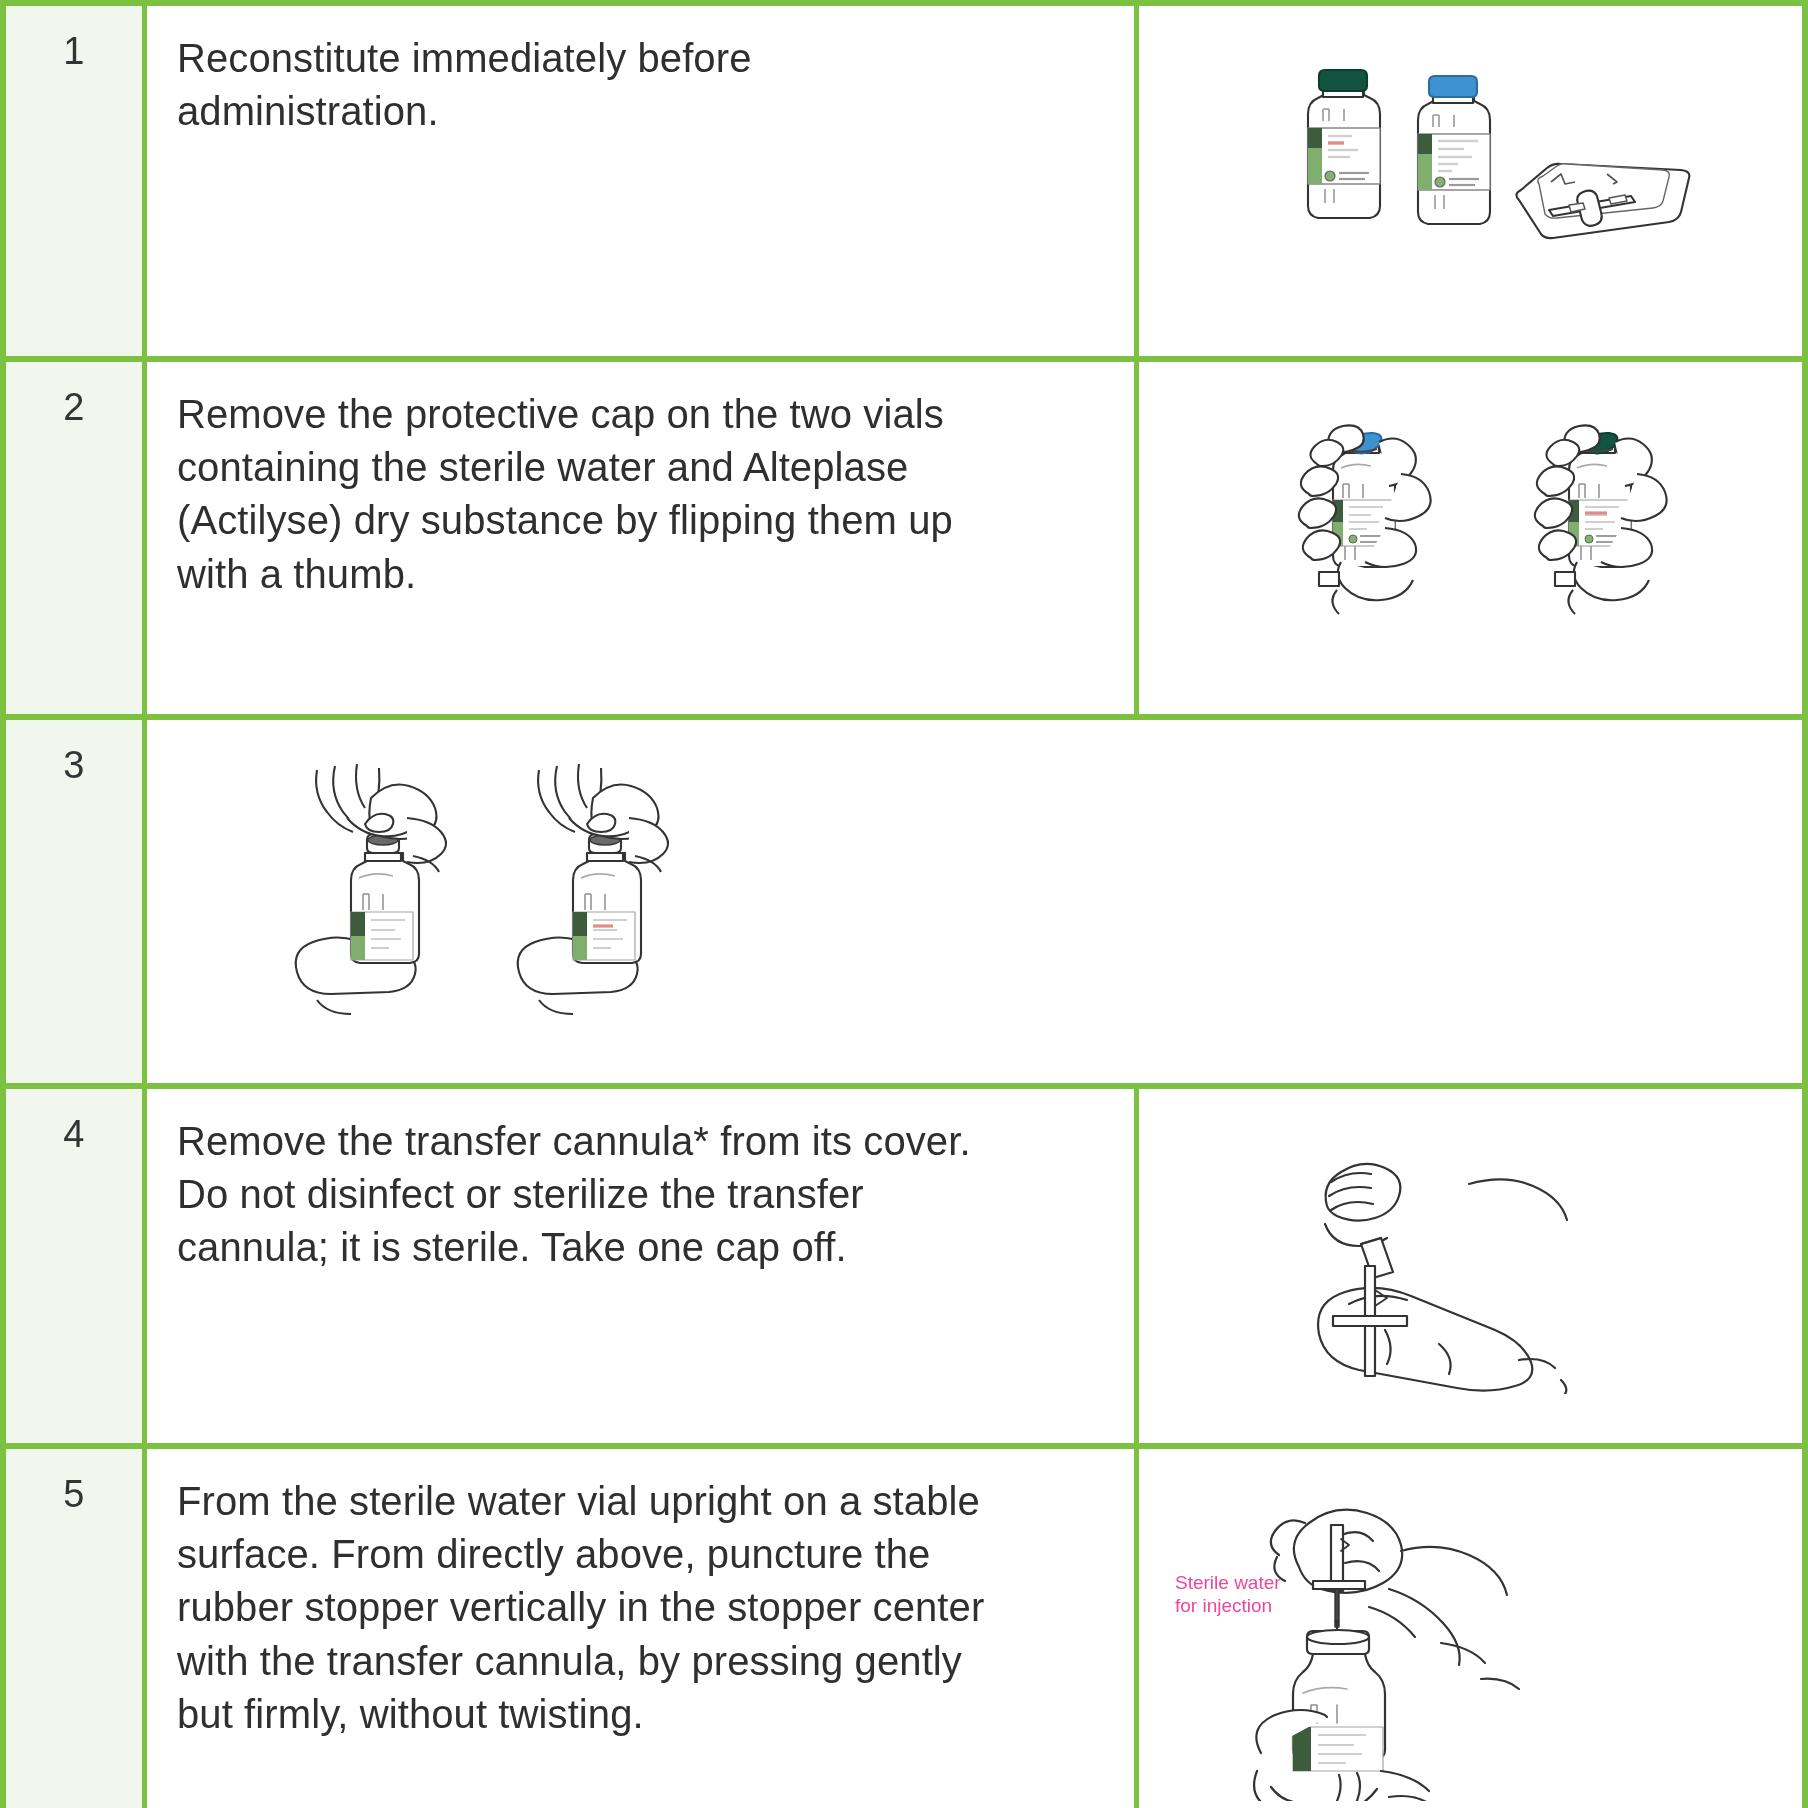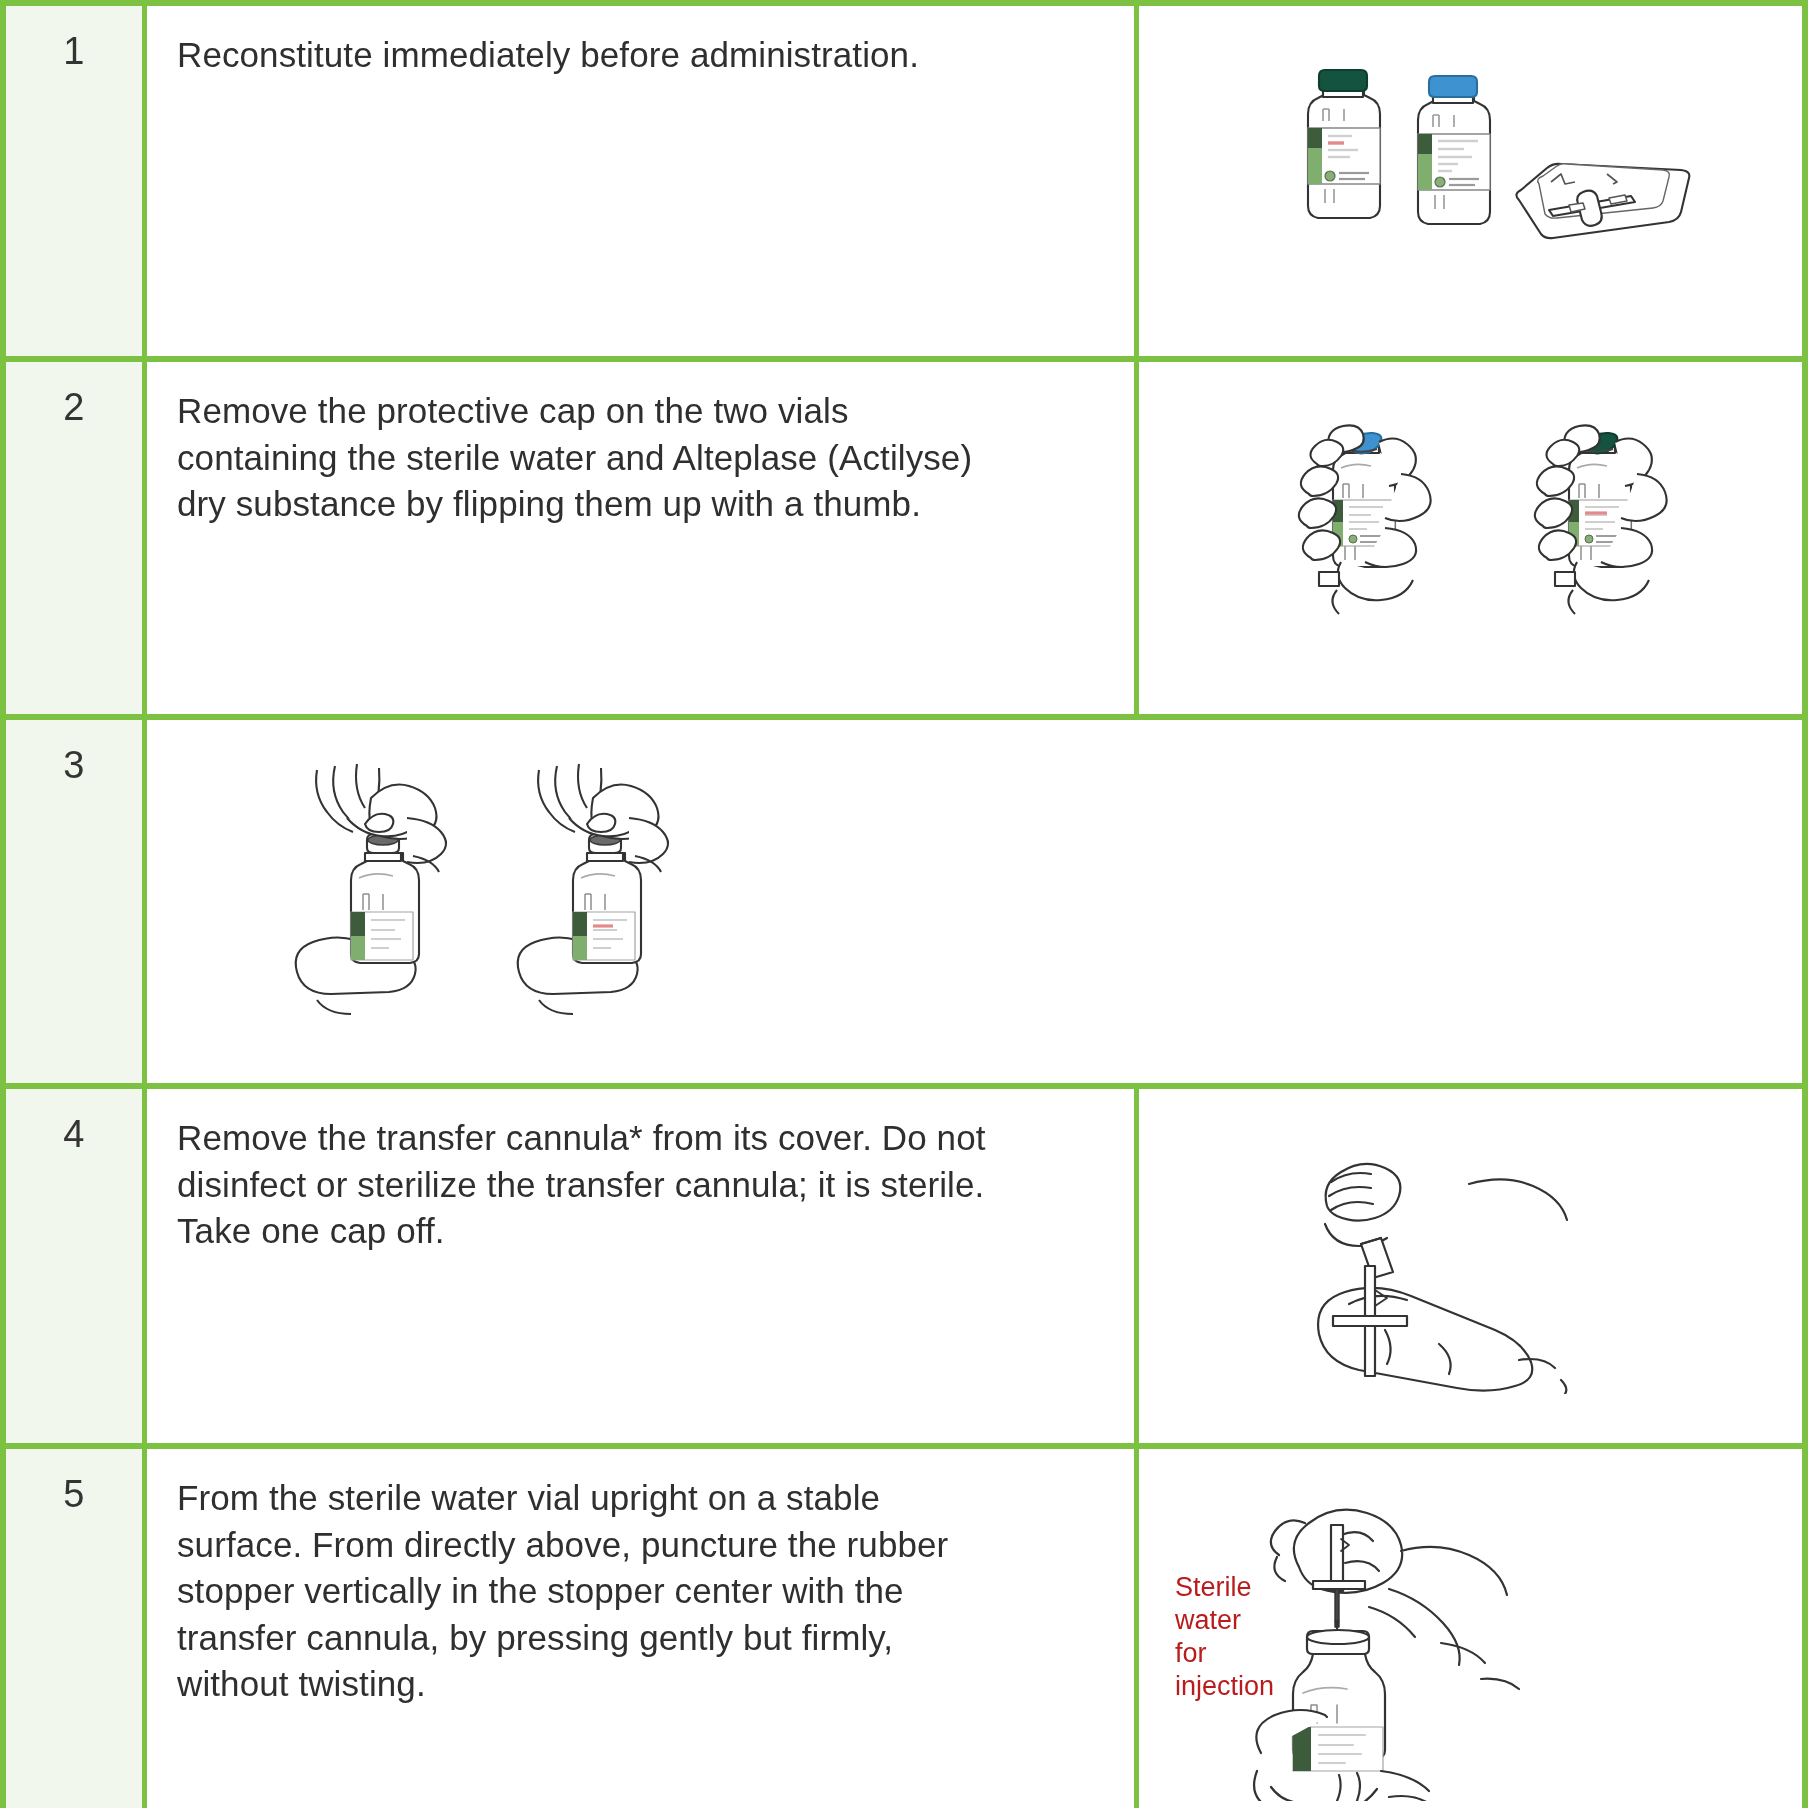--- a/index.html
+++ b/index.html
@@ -45,40 +45,40 @@
   }
   .c-text{
     flex:1 1 auto;
     box-sizing:border-box;
     background:#ffffff;
     border-right:5px solid var(--g);
     padding:26px 40px 20px 30px;
   }
   .c-text p{
     margin:0;
-    font-size:35px;
+    font-size:40px;
     line-height:1.33;
     color:#2f2f2f;
     letter-spacing:.1px;
     max-width:830px;
   }
   .c-img{
     width:663px;
     flex:0 0 663px;
     box-sizing:border-box;
     background:#ffffff;
     position:relative;
   }
   .c-img svg{display:block;}
   .fig{position:absolute;}
   .cap-label{
     position:absolute;
-    font-size:27px;
+    font-size:19px;
     line-height:1.22;
-    color:#b91c1c;
+    color:#ec4899;
     text-align:left;
     white-space:pre-line;
   }
   
   .r1 .c-num,.r1 .c-text,.r1 .c-img{height:350px;}
   .r2 .c-num,.r2 .c-text,.r2 .c-img{height:352px;}
   .r3 .c-num,.r3 .c-text,.r3 .c-img{height:363px;}
   .r4 .c-num,.r4 .c-text,.r4 .c-img{height:354px;}
   .r5 .c-num,.r5 .c-text,.r5 .c-img{height:365px;}
 </style>

